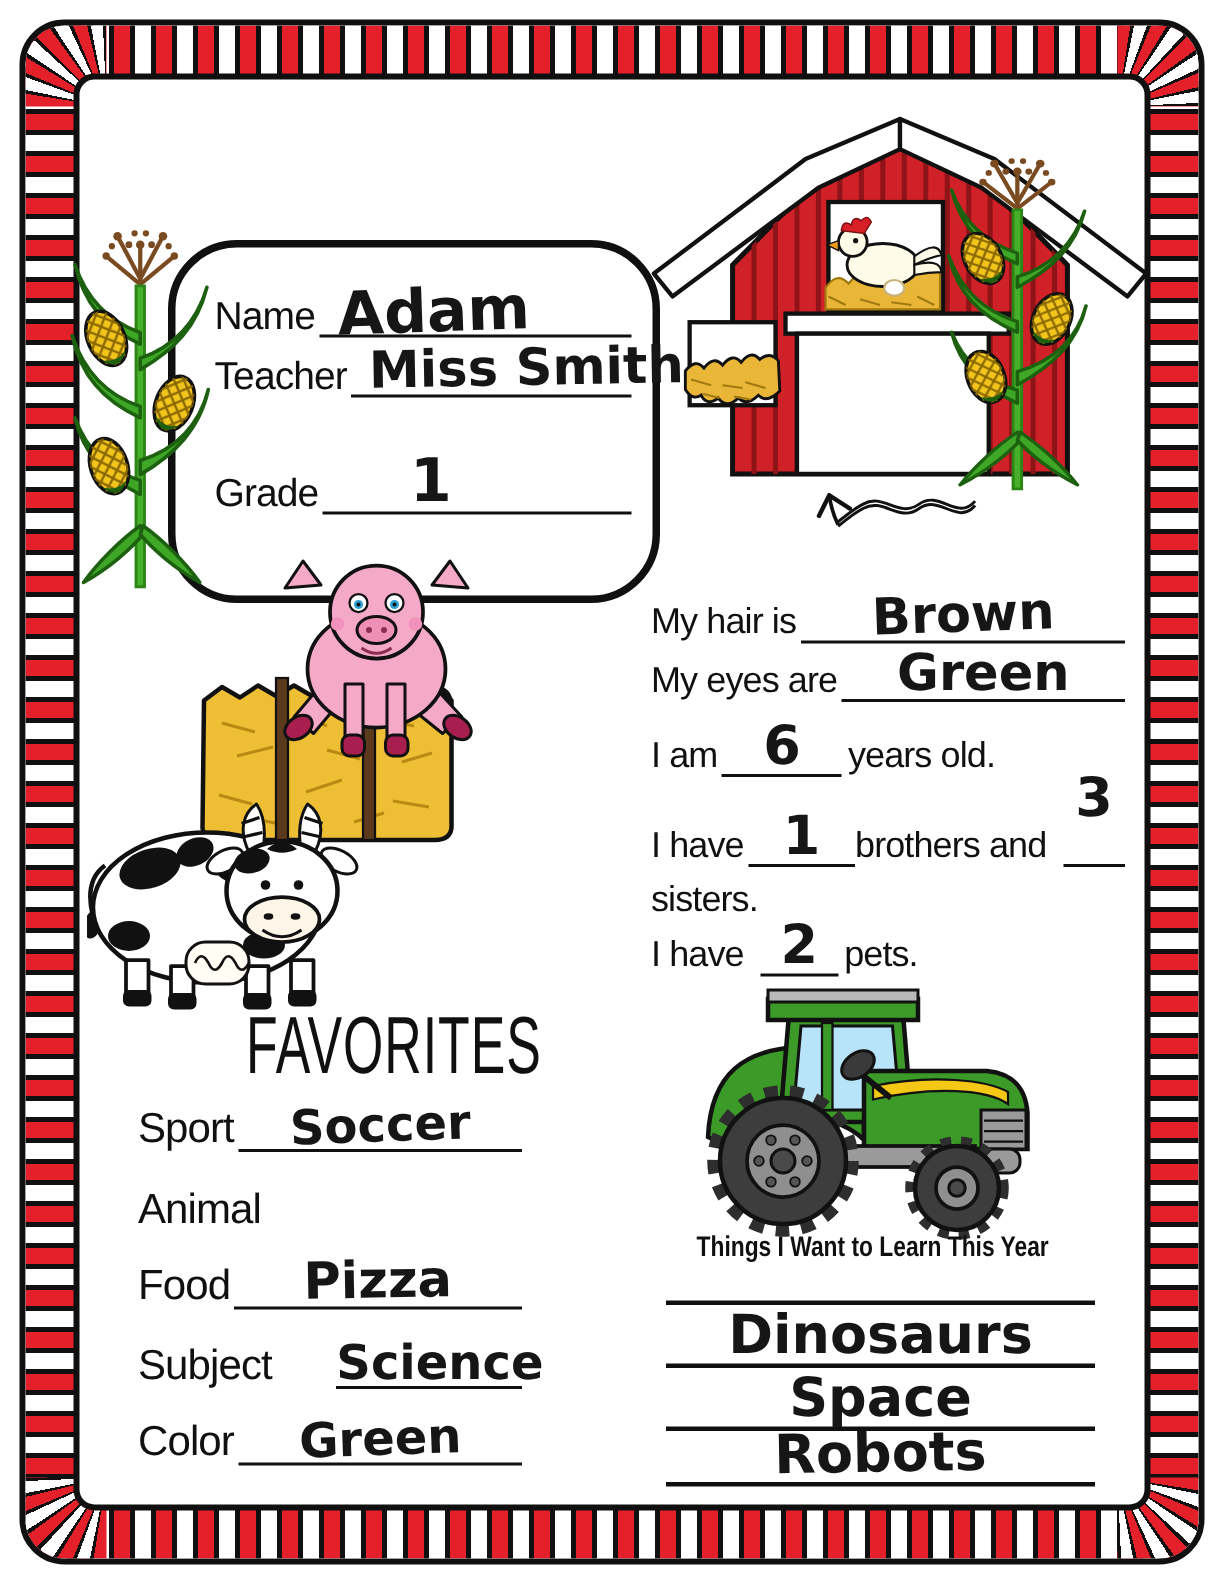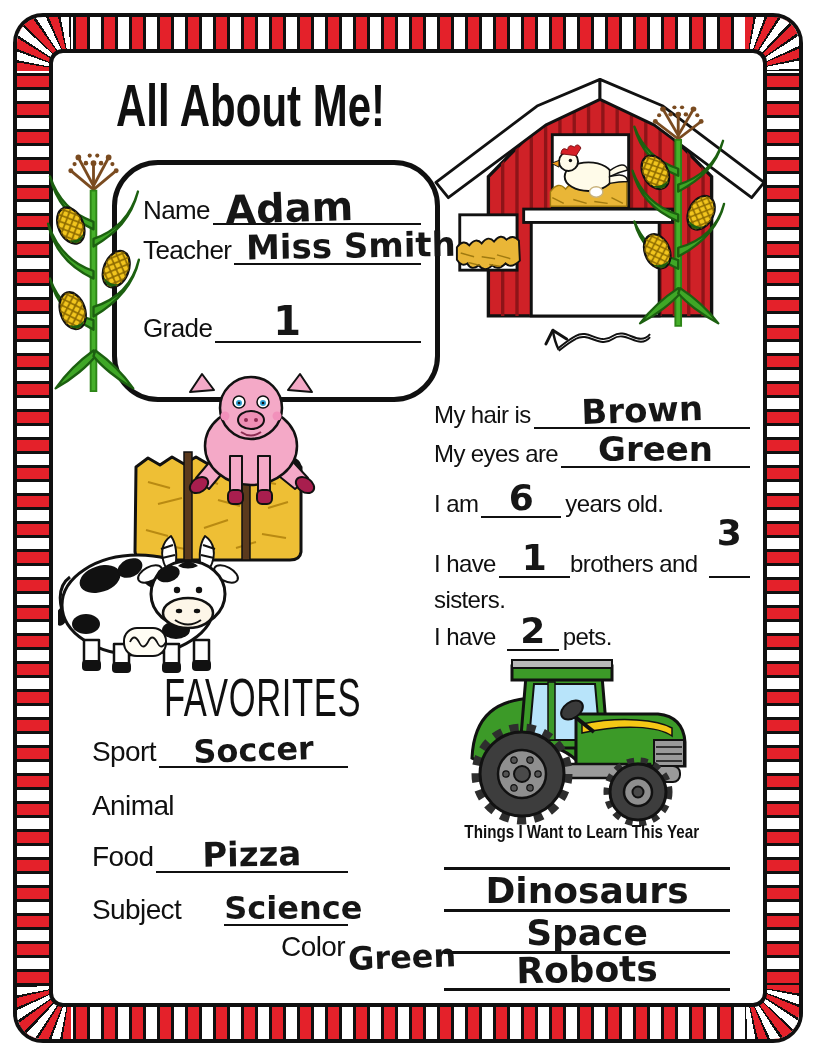--- a/index.html
+++ b/index.html
@@ -119,23 +119,20 @@
           <g transform="translate(28,172) rotate(-18)">
             <ellipse rx="13" ry="20" fill="#f2c51d" stroke="#111111" stroke-width="2.5"></ellipse>
             <ellipse rx="13" ry="20" fill="url(#cobhatch)"></ellipse>
             <path d="M-9,13 Q0,26 9,13 Q1,19 -9,13 Z" fill="#1c6010"></path>
           </g>
         </g>
       </g>
     </defs>
   </svg>
 
-  <div class="title">
-    <span class="cond cx70">All About Me!</span>
-  </div>
 
   <div class="infobox">
     <div class="row" style="top:16px;height:44px;">
       <span class="lbl">Name</span>
       <span class="blank grow">
         <span class="hw hw40 left r-1" style="bottom:-3px;">Adam</span>
       </span>
     </div>
     <div class="row" style="top:58px;height:42px;">
       <span class="lbl">Teacher</span>
@@ -336,21 +333,21 @@
     <span class="blank grow">
       <span class="hw hw34 r-2">Pizza</span>
     </span>
   </div>
   <div class="row" style="left:92px;top:882px;width:256px;height:44px;gap:40px;">
     <span class="lbl" style="font-size:28px;">Subject</span>
     <span class="blank grow">
       <span class="hw hw32">Science</span>
     </span>
   </div>
-  <div class="row" style="left:92px;top:933px;width:256px;height:44px;flex-direction:column;">
+  <div class="row" style="left:92px;top:933px;width:256px;height:44px;">
     <span class="lbl" style="font-size:28px;">Color</span>
     <span class="blank grow">
       <span class="hw hw32 r-1">Green</span>
     </span>
   </div>
 
   <svg style="position:absolute;left:462px;top:654px;" width="238" height="176" viewBox="0 0 238 176">
     <path d="M10,104 C12,60 36,46 70,44 L114,44 L114,106 C92,84 44,86 22,110 Z" fill="#3c9a28" stroke="#111111" stroke-width="3"></path>
     <polygon points="58,94 64,22 140,22 146,94" fill="#3c9a28" stroke="#111111" stroke-width="3"></polygon>
     <polygon points="67,86 72,30 133,30 138,86" fill="#b8e4fa" stroke="#111111" stroke-width="2"></polygon>

